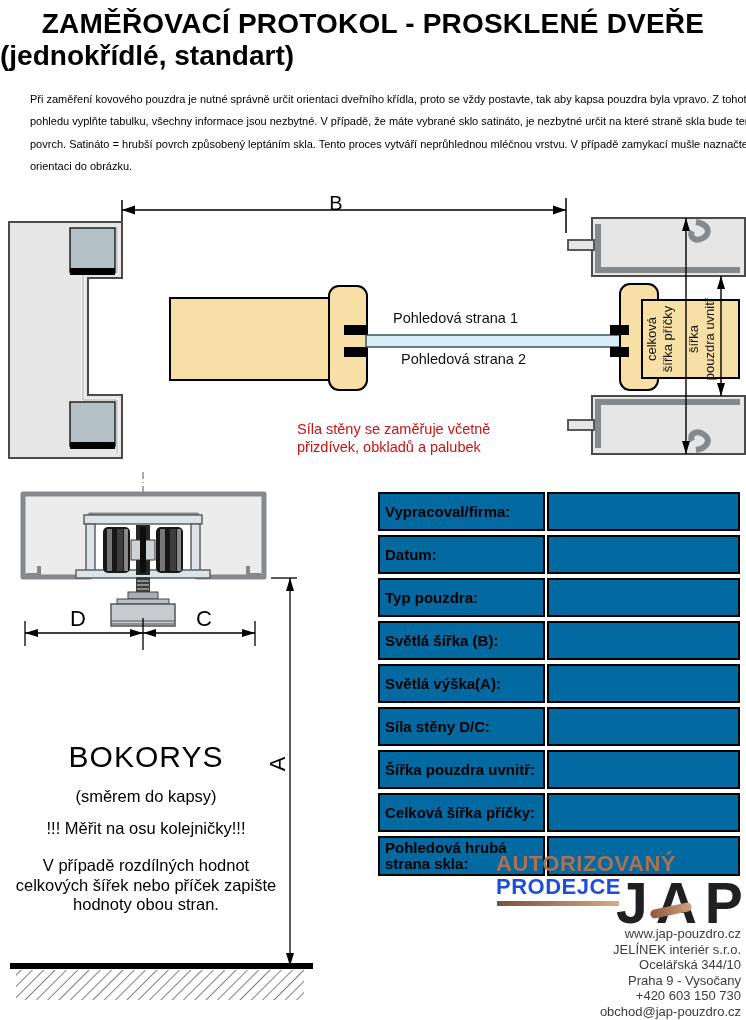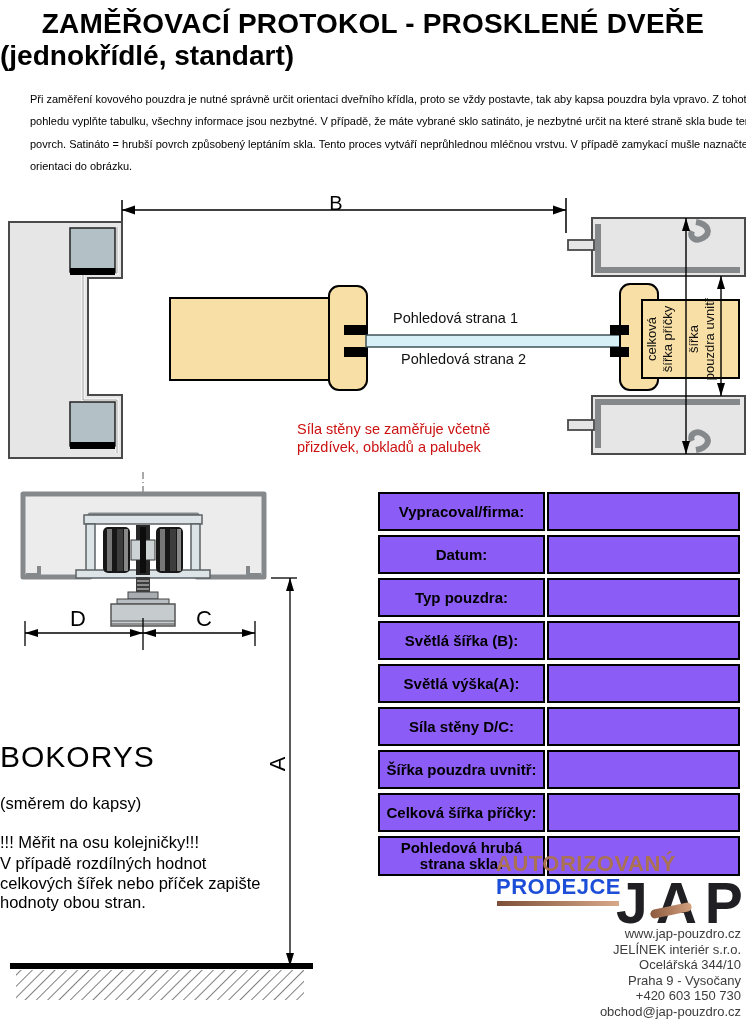--- a/index.html
+++ b/index.html
@@ -18,29 +18,29 @@
   .lbl{position:absolute;font-size:14.5px;color:#111;}
   .dimlbl{position:absolute;font-size:20px;color:#000;}
   .red-note{position:absolute;left:297px;top:420px;font-size:14.5px;line-height:18px;
             color:#cc1111;}
   .rotlbl{position:absolute;width:130px;height:34px;text-align:center;font-size:13px;
           line-height:16px;color:#111;transform:rotate(-90deg);}
   .a-lbl{position:absolute;left:259px;top:752px;width:36px;height:24px;text-align:center;
          font-size:22px;transform:rotate(-90deg);}
 
   
-  .bok{position:absolute;left:0;top:740px;width:292px;}
+  .bok{position:absolute;left:0;top:740px;width:292px;text-align:center;}
   .bok-title{font-size:30px;letter-spacing:1px;}
-  .bok-sub{font-size:16.5px;line-height:19px;margin-top:20px;}
-  .bok-note{font-size:16.5px;line-height:19.5px;margin-top:2px;}
+  .bok-sub{font-size:16.5px;line-height:19px;margin-top:13px;}
+  .bok-note{font-size:16.5px;line-height:19.5px;margin-top:18px;}
 
   
   .form-wrap{position:absolute;left:376px;top:488px;width:366px;}
   table.form{border-collapse:separate;border-spacing:2px 4px;width:100%;table-layout:fixed;}
-  table.form td{border:2.2px solid #000;background:#8b5cf6;height:31px;vertical-align:middle;text-align:center;}
+  table.form td{border:2.2px solid #000;background:#0369a1;height:31px;vertical-align:middle;}
   td.flabel{width:153px;font-weight:bold;font-size:15px;line-height:16px;padding:2px 5px;}
   td.fvalue{padding:2px 5px;}
 
   
   .auth1{position:absolute;left:496px;top:851px;font-size:22px;font-weight:bold;
          color:#ab7153;letter-spacing:.5px;}
   .auth2{position:absolute;left:496px;top:874px;font-size:22px;font-weight:bold;
          color:#1d4ed8;letter-spacing:.5px;}
   .auth-bar{position:absolute;left:497px;top:901px;width:122px;height:5px;
             background:linear-gradient(90deg,#7d4f38,#d8a988);}

